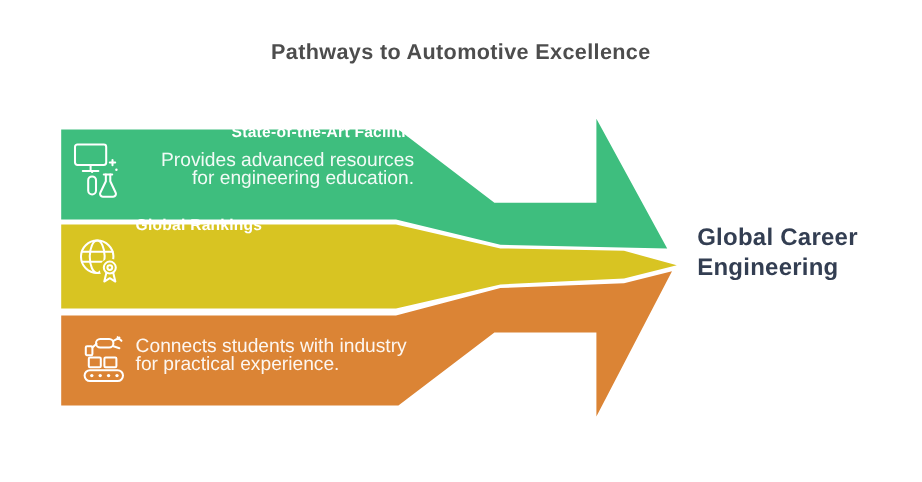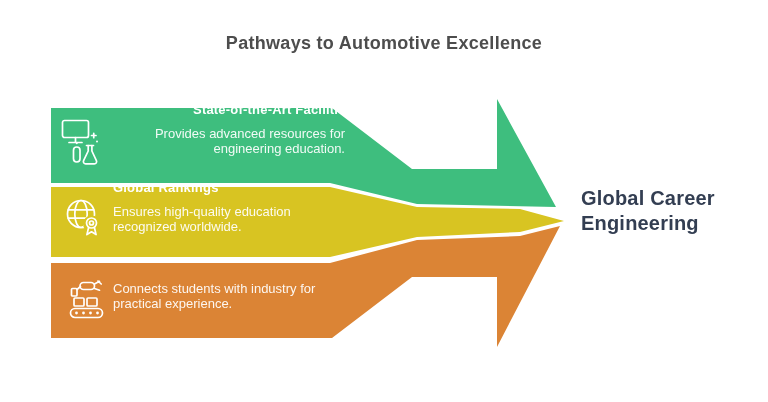--- a/index.html
+++ b/index.html
@@ -11,21 +11,21 @@
   .page-title{
     position:absolute;left:0;top:33px;width:768px;text-align:center;
     font-size:18px;font-weight:bold;color:#4d4d4d;letter-spacing:.3px;
   }
   .diagram-svg{position:absolute;left:0;top:0;}
   .band-text{position:absolute;left:113px;width:240px;color:#ffffff;}
   .band-text.facilities{top:102px;text-align:right;}
   .band-text.rankings{top:180px;}
   .band-text.industry{top:273px;}
   .band-title{font-size:13px;font-weight:bold;line-height:16px;letter-spacing:.2px;}
-  .band-desc{margin-top:8px;width:232px;font-size:13px;line-height:15px;color:rgba(255,255,255,.93);}
+  .band-desc{margin-top:8px;width:232px;font-size:16px;line-height:15px;color:rgba(255,255,255,.93);}
   .outcome{
     position:absolute;left:581px;top:186px;width:170px;
     color:#333e52;font-size:20px;font-weight:bold;line-height:25px;letter-spacing:.2px;
   }
   .icon-stroke{fill:none;stroke:#ffffff;stroke-width:1.7;stroke-linecap:round;stroke-linejoin:round;}
 </style>
 </head>
 <body>
 
 <div class="canvas">
@@ -84,21 +84,20 @@
     </g>
   </svg>
 
   <div class="band-text facilities">
     <div class="band-title">State-of-the-Art Facilities</div>
     <div class="band-desc">Provides advanced resources for engineering education.</div>
   </div>
 
   <div class="band-text rankings">
     <div class="band-title">Global Rankings</div>
-    <div class="band-desc">Ensures high-quality education recognized worldwide.</div>
   </div>
 
   <div class="band-text industry">
     <div class="band-desc">Connects students with industry for practical experience.</div>
   </div>
 
   <div class="outcome">
     <div>Global Career</div>
     <div>Engineering</div>
   </div>

